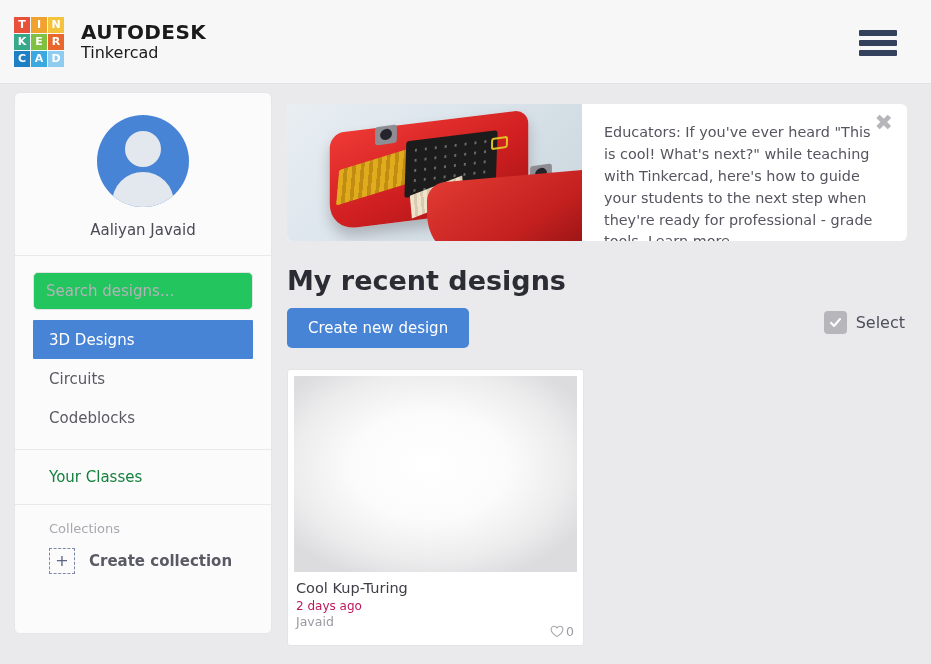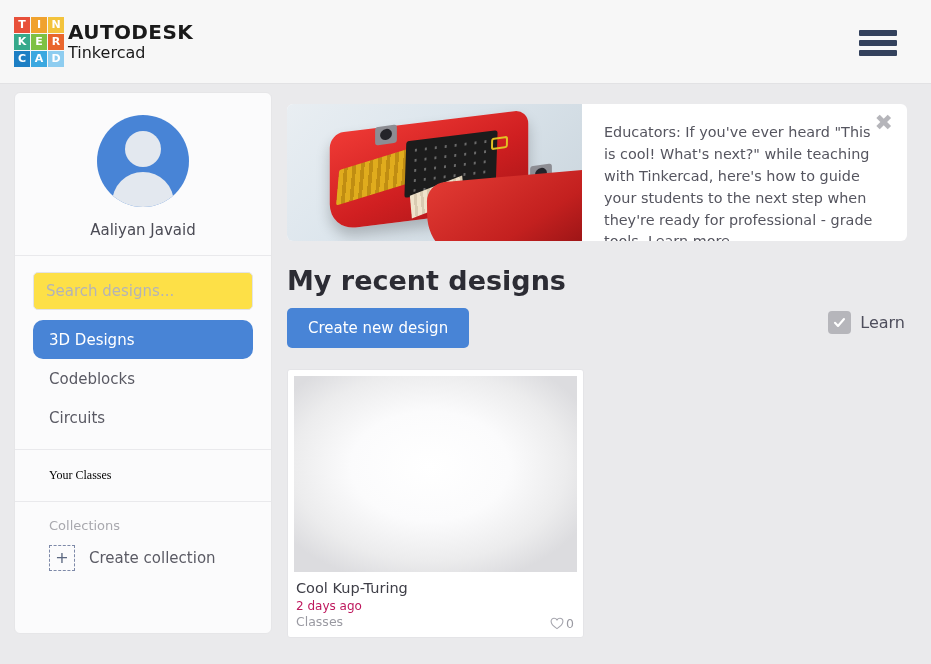--- a/index.html
+++ b/index.html
@@ -28,21 +28,21 @@
     gap: 1px;
   }
   .logo-cell {
     display: flex; align-items: center; justify-content: center;
     color: #ffffff;
     font-weight: bold;
     font-size: 11px;
     line-height: 1;
     font-family: "DejaVu Sans", "Liberation Sans", sans-serif;
   }
-  .brand-text { margin-left: 4px; line-height: 1.12; }
+  .brand-text { margin-left: 17px; line-height: 1.12; }
   .brand-autodesk {
     font-size: 20px; font-weight: bold; letter-spacing: 0.4px;
     color: #1a1a1a;
   }
   .brand-product {
     font-size: 16px; color: #1a1a1a; font-weight: normal;
   }
   .hamburger {
     position: absolute; right: 34px; top: 30px;
     width: 38px; height: 26px;
@@ -89,66 +89,65 @@
     background: #e3e8ef;
   }
   .profile-name {
     font-size: 15px; color: #4b4b55;
   }
   .search-wrap { padding: 16px 18px 10px; }
   .search-input {
     width: 100%; height: 38px;
     border: 1px solid #e3e3e6;
     border-radius: 5px;
-    background: #fde047;
+    background: #22c55e;
     padding: 0 12px;
     font-size: 15px;
     color: #555;
     font-family: "DejaVu Sans", "Liberation Sans", sans-serif;
     outline: none;
   }
   .search-input::placeholder { color: #b3b3b8; }
   .nav { padding: 0 18px 12px; border-bottom: 1px solid #e9e9ec; }
   .nav-item {
     height: 39px;
     display: flex; align-items: center;
     padding: 0 16px;
     font-size: 15px;
     color: #595963;
-    border-radius: 10px;
+    border-radius: 1px;
     cursor: pointer;
   }
   .nav-item.active {
     background: #4884d6;
     color: #ffffff;
   }
   .classes-sec {
     padding: 18px 18px;
     border-bottom: 1px solid #e9e9ec;
   }
   .classes-link {
-    font-size: 12px; color: #000000; cursor: pointer;
+    font-size: 15px; color: #15803d; cursor: pointer;
     padding-left: 16px;
-    font-family: Liberation Serif, serif;
   }
   .collections-sec { padding: 16px 18px 0; }
   .collections-title {
     font-size: 13px; color: #a8a8ae; padding-left: 16px; margin-bottom: 12px;
   }
   .create-collection {
     display: flex; align-items: center; padding-left: 16px; cursor: pointer;
   }
   .cc-plus {
     width: 26px; height: 26px;
     border: 1px dashed #7d89a8;
     display: flex; align-items: center; justify-content: center;
     color: #5b6780; font-size: 16px; line-height: 1;
     margin-right: 14px;
   }
-  .cc-label { font-size: 15px; color: #5a5a64; }
+  .cc-label { font-size: 15px; color: #5a5a64; font-weight: bold; }
 
   
   .main {
     position: absolute; left: 287px; top: 104px;
     width: 630px;
   }
 
   
   .banner {
     position: relative;
@@ -279,21 +278,21 @@
     background: #ffffff;
     border: 1px solid #e4e4e7;
     border-radius: 3px;
     overflow: hidden;
     cursor: pointer;
   }
   .card-thumb {
     height: 196px; margin: 6px 6px 0;
     background: radial-gradient(ellipse 62% 62% at 48% 46%, #ffffff 0%, #fbfbfc 45%, #ececed 78%, #dcdcdf 100%);
   }
-  .card-info { padding: 8px 8px 6px; position: relative; }
+  .card-info { padding: 8px 8px 14px; position: relative; }
   .card-title { font-size: 14.5px; color: #3e3e47; margin-bottom: 2px; }
   .card-date { font-size: 12px; color: #be185d; line-height: 1.35; }
   .card-priv { font-size: 12.5px; color: #9a9aa2; line-height: 1.35; }
   .card-likes {
     position: absolute; right: 9px; bottom: 6px;
     display: flex; align-items: center;
     font-size: 12.5px; color: #9a9aa2;
   }
   .card-likes svg { margin-right: 2px; }
 </style>
@@ -337,24 +336,24 @@
 
   <div class="search-wrap">
     <input class="search-input" type="text" placeholder="Search designs..." style="">
   </div>
 
   <div class="nav">
     <div class="nav-item active">
       <span>3D Designs</span>
     </div>
     <div class="nav-item">
+      <span>Circuits</span>
+    </div>
+    <div class="nav-item">
       <span>Codeblocks</span>
-    </div>
-    <div class="nav-item">
-      <span>Circuits</span>
     </div>
   </div>
 
   <div class="classes-sec">
     <div class="classes-link">Your Classes</div>
   </div>
 
   <div class="collections-sec">
     <div class="collections-title">Collections</div>
     <div class="create-collection">
@@ -389,31 +388,31 @@
   <div class="recent-title">My recent designs</div>
 
   <div class="actions-row">
     <button class="create-btn">Create new design</button>
     <div class="select-wrap">
       <span class="select-box">
         <svg width="15" height="15" viewBox="0 0 15 15" aria-hidden="true">
           <path d="M3 7.8 L6 11 L12 4" fill="none" stroke="#ffffff" stroke-width="2.1" stroke-linecap="round" stroke-linejoin="round"></path>
         </svg>
       </span>
-      <span class="select-label">Learn</span>
+      <span class="select-label">Select</span>
     </div>
   </div>
 
   <div class="cards">
     <div class="design-card">
       <div class="card-thumb"></div>
       <div class="card-info">
         <div class="card-title">Cool Kup-Turing</div>
         <div class="card-date">2 days ago</div>
-        <div class="card-priv">Classes</div>
+        <div class="card-priv">Javaid</div>
         <div class="card-likes">
           <svg width="14" height="13" viewBox="0 0 14 13" aria-hidden="true">
             <path d="M7 11.6 C7 11.6 1.1 8 1.1 4.3 C1.1 2.4 2.5 1.2 4.1 1.2 C5.3 1.2 6.4 1.9 7 2.9 C7.6 1.9 8.7 1.2 9.9 1.2 C11.5 1.2 12.9 2.4 12.9 4.3 C12.9 8 7 11.6 7 11.6 Z" fill="none" stroke="#a6a6ae" stroke-width="1.1"></path>
           </svg>
           <span>0</span>
         </div>
       </div>
     </div>
   </div>
 

